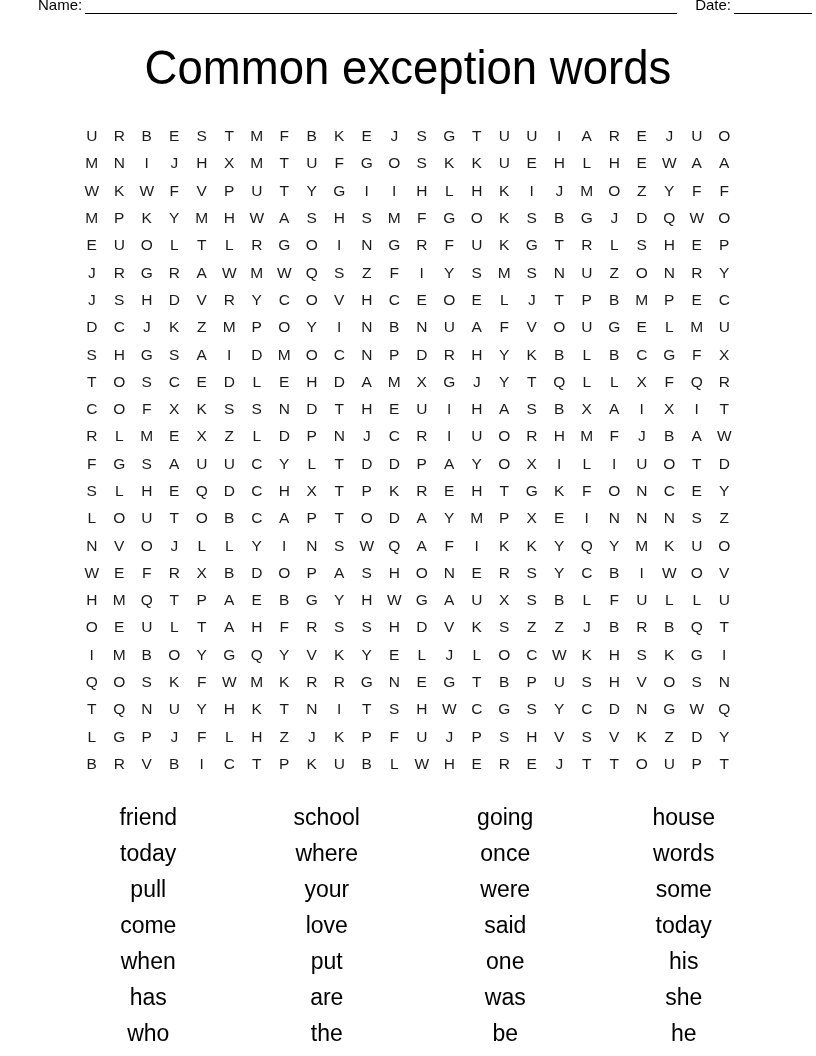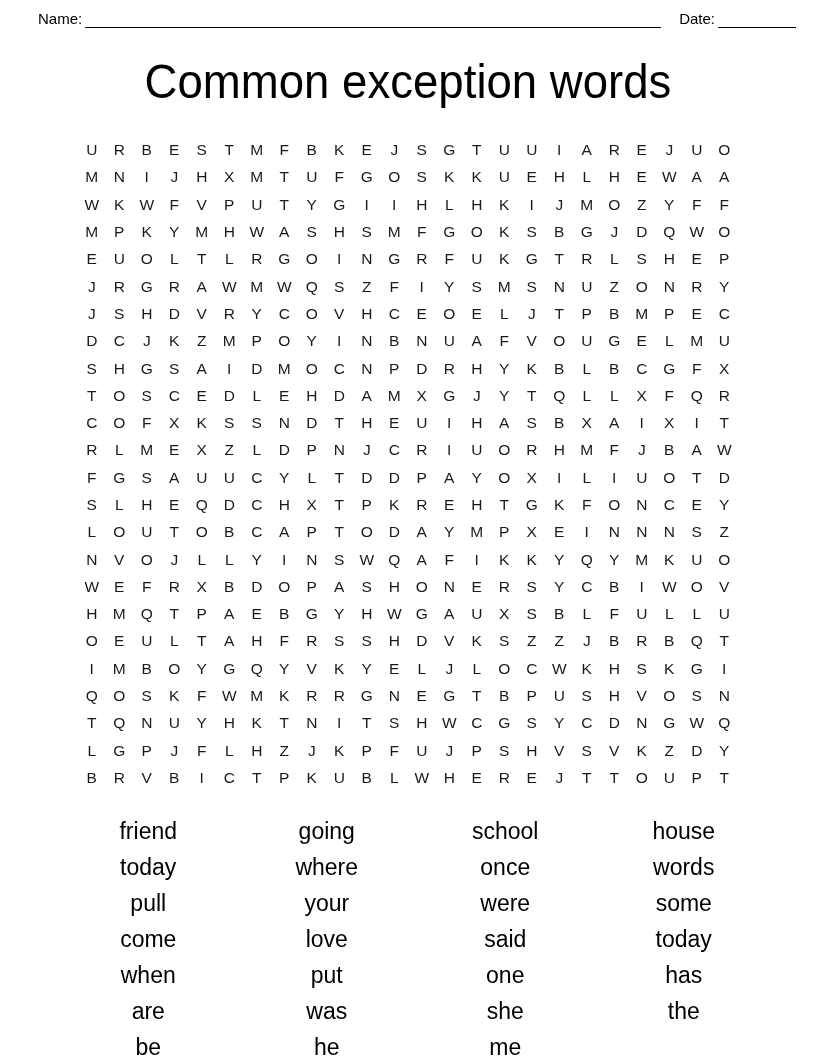--- a/index.html
+++ b/index.html
@@ -13,24 +13,24 @@
     font-family: "Liberation Sans", sans-serif;
     color: #000000;
     position: relative;
     overflow: hidden;
   }
 
   
   .header-row {
     display: flex;
     align-items: flex-end;
-    padding: 5px 20px 0 38px;
+    padding: 5px 4px 0 38px;
     font-size: 15px;
     line-height: 18px;
-    height: 28px;
+    height: 14px;
     box-sizing: border-box;
   }
   .field-label {
     white-space: nowrap;
     font-size: 15px;
   }
   .rule {
     border-bottom: 1px solid #000;
     height: 13px;
     margin-left: 3px;
@@ -727,39 +727,41 @@
       <div class="grid-cell">T</div>
       <div class="grid-cell">O</div>
       <div class="grid-cell">U</div>
       <div class="grid-cell">P</div>
       <div class="grid-cell">T</div>
     </div>
   </div>
 
 <div class="word-list">
     <div class="word-item">friend</div>
+    <div class="word-item">school</div>
     <div class="word-item">going</div>
-    <div class="word-item">school</div>
     <div class="word-item">house</div>
     <div class="word-item">today</div>
     <div class="word-item">where</div>
     <div class="word-item">once</div>
     <div class="word-item">words</div>
     <div class="word-item">pull</div>
     <div class="word-item">your</div>
     <div class="word-item">were</div>
     <div class="word-item">some</div>
     <div class="word-item">come</div>
     <div class="word-item">love</div>
     <div class="word-item">said</div>
     <div class="word-item">today</div>
     <div class="word-item">when</div>
     <div class="word-item">put</div>
     <div class="word-item">one</div>
+    <div class="word-item">his</div>
     <div class="word-item">has</div>
     <div class="word-item">are</div>
     <div class="word-item">was</div>
     <div class="word-item">she</div>
+    <div class="word-item">who</div>
     <div class="word-item">the</div>
     <div class="word-item">be</div>
     <div class="word-item">he</div>
     <div class="word-item">me</div>
   </div>
 
 </body></html>

